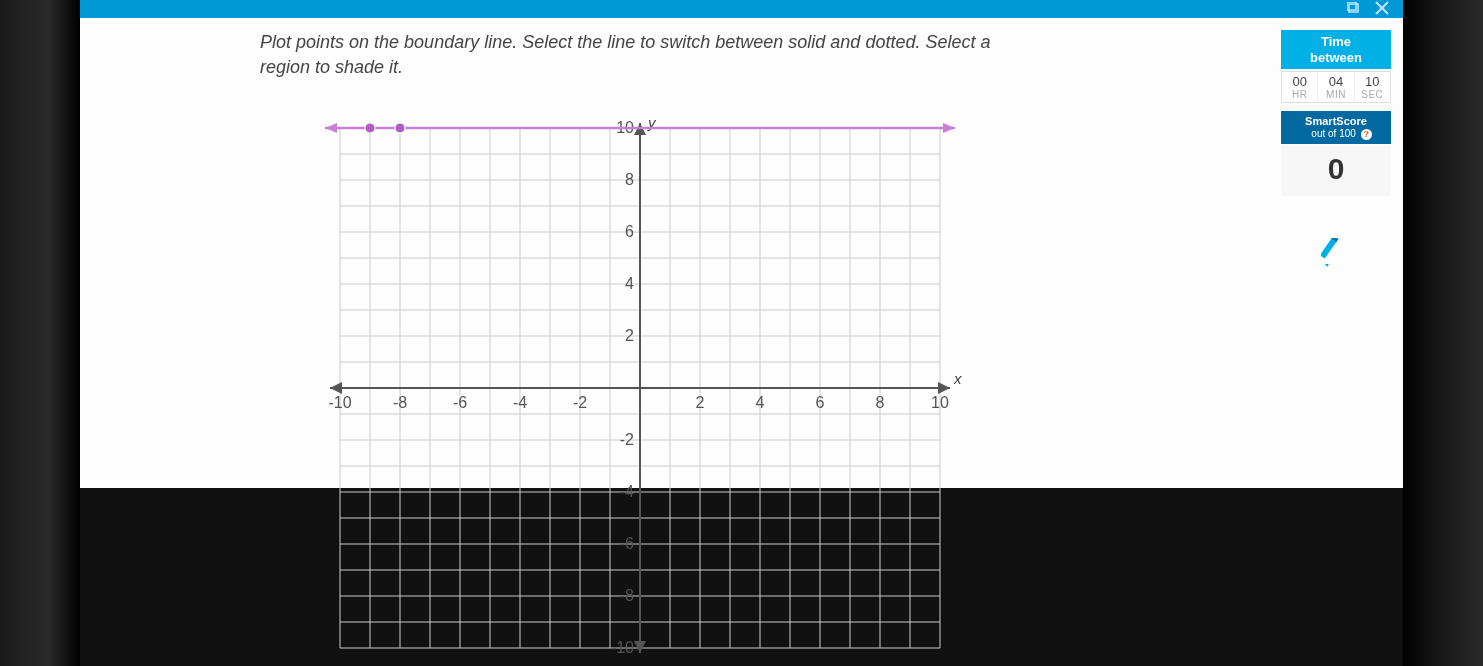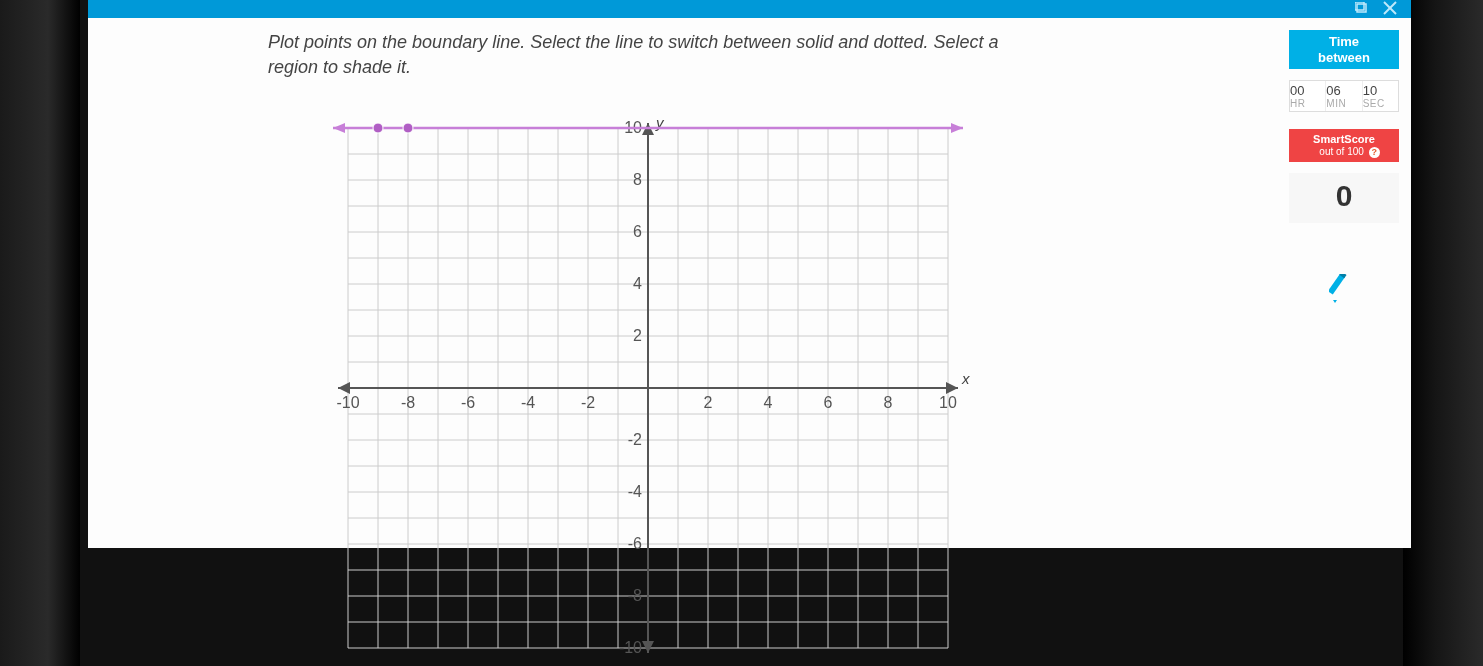--- a/index.html
+++ b/index.html
@@ -15,23 +15,22 @@
     position: absolute; left: 0; top: 0; width: 80px; height: 666px;
     background: linear-gradient(90deg, #1a1a1a 0%, #2a2a2a 60%, #000 100%);
   }
   .bezel-right {
     position: absolute; right: 0; top: 0; width: 80px; height: 666px;
     background: linear-gradient(90deg, #000 0%, #151515 40%, #2a2a2a 100%);
   }
   .screen {
     position: absolute;
     left: 80px; top: 0;
-    width: 1323px; height: 548px;
+    width: 1323px; height: 488px;
     background: #fff;
-    margin-left: 8px;
   }
   .titlebar {
     position: absolute; left:0; top:0; right:0; height:18px;
     background: #0099d8;
     display: flex; justify-content: flex-end; align-items: center;
     gap: 14px; padding-right: 14px;
   }
   .titlebar .win-icon { color:#bde9fb; font-size:14px; line-height:1; }
   .content {
     position: absolute; left: 0; top: 18px; right: 0; bottom: 0;
@@ -60,49 +59,50 @@
   .plot-line { stroke: #c77fd8; stroke-width: 2.5; }
   .plot-arrow { fill: #c77fd8; }
   .plot-point { fill: #b05ec4; stroke: #fff; stroke-width: 1; }
 
   
   .side {
     position: absolute;
     right: 12px; top: 12px;
     width: 110px;
     display: flex; flex-direction: column; align-items: center;
-    gap: 11px;
+    gap: 2px;
   }
   .time-badge {
     width: 100%;
     background: #00b0e6;
     color: #fff;
     font-size: 13px;
     font-weight: bold;
     text-align: center;
     padding: 4px 0;
     line-height: 1.2;
   }
   .timer-box {
     width: 100%;
     background: #fff;
     border: 1px solid #ddd;
     display: flex;
   }
   .timer-col {
     flex: 1;
+    text-align: center;
     padding: 2px 0;
     border-right: 1px solid #eee;
   }
   .timer-col:last-child { border-right: none; }
   .timer-val { font-size: 13px; color: #444; }
   .timer-lbl { font-size: 10px; color: #aaa; letter-spacing: 0.5px; }
   .smart-badge {
     width: 100%;
-    background: #ef4444;
+    background: #0369a1;
     color: #fff;
     font-size: 11px;
     font-weight: bold;
     text-align: center;
     padding: 4px 0;
     line-height: 1.2;
     margin-top: 6px;
   }
   .smart-sub { font-weight: normal; font-size: 10px; padding-left: 11px; }
   .help-circle {
@@ -253,21 +253,21 @@
       <div class="time-badge">
         <div>Time</div>
         <div>between</div>
       </div>
       <div class="timer-box">
         <div class="timer-col">
           <div class="timer-val">00</div>
           <div class="timer-lbl">HR</div>
         </div>
         <div class="timer-col">
-          <div class="timer-val">06</div>
+          <div class="timer-val">04</div>
           <div class="timer-lbl">MIN</div>
         </div>
         <div class="timer-col">
           <div class="timer-val">10</div>
           <div class="timer-lbl">SEC</div>
         </div>
       </div>
       <div class="smart-badge">
         <div>SmartScore</div>
         <div class="smart-sub">

